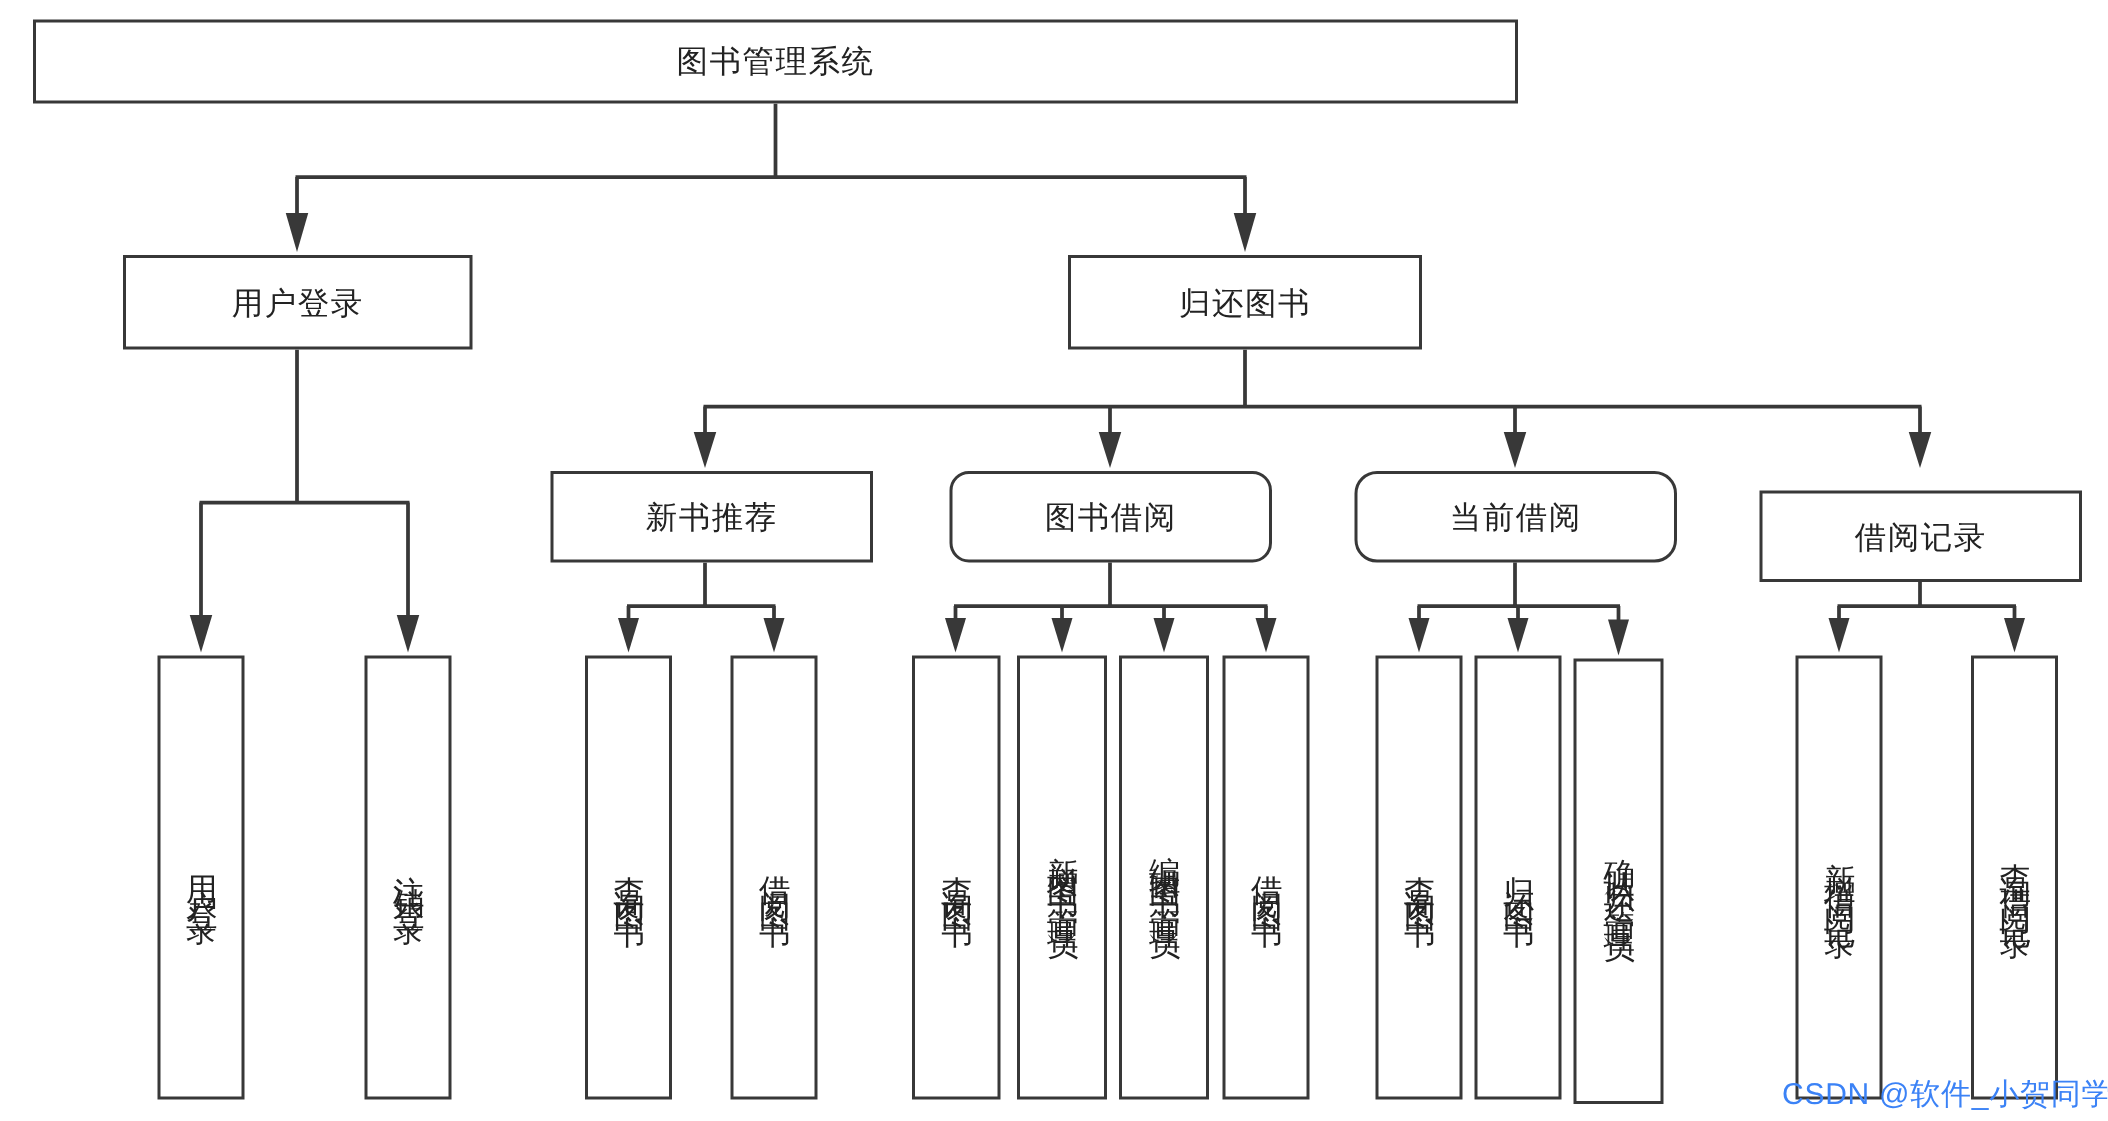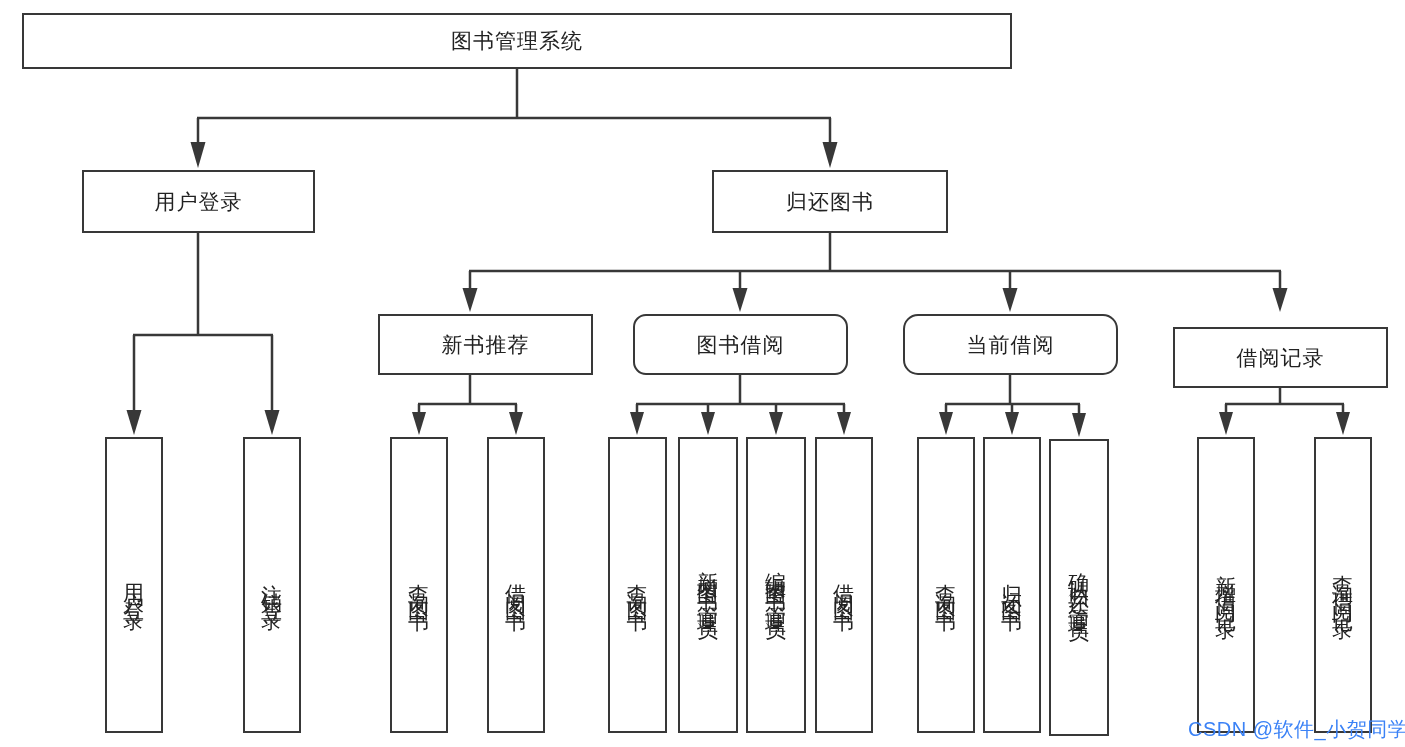--- a/index.html
+++ b/index.html
@@ -44,21 +44,21 @@
     font-size: 21px;
     line-height: 1;
   }
   
   .n-root   { left: 22px;   top: 13px;  width: 990px; height: 56px; }
   
   .n-login  { left: 82px;   top: 170px; width: 233px; height: 63px; }
   .n-mgmt   { left: 712px;  top: 170px; width: 236px; height: 63px; }
   
   .n-l3     { top: 314px; width: 215px; height: 61px; }
-  .n-newrec { left: 378px;  }
+  .n-newrec { left: 367px;  }
   .n-borrow { left: 633px; border-radius: 13px;  }
   .n-cur    { left: 903px; border-radius: 15px;  }
   .n-rec    { left: 1173px; margin-top: 13px; }
   
   .n-leaf   { top: 437px; height: 296px; }
   .lf1  { left: 105px;  width: 58px; }
   .lf2  { left: 243px;  width: 58px; }
   .lf3  { left: 390px;  width: 58px; }
   .lf4  { left: 487px;  width: 58px; }
   .lf5  { left: 608px;  width: 59px; }

